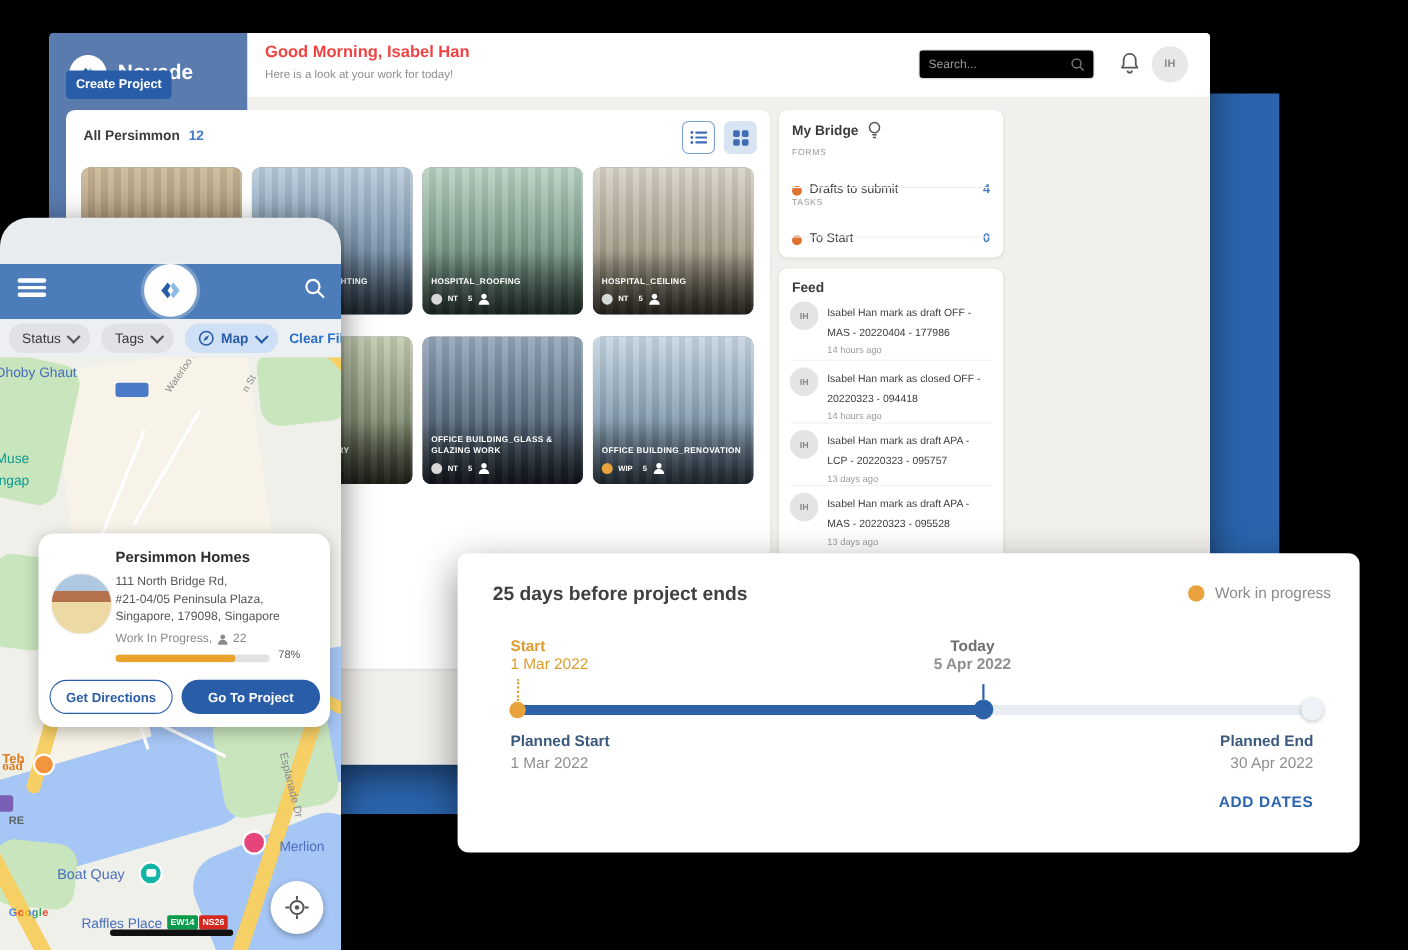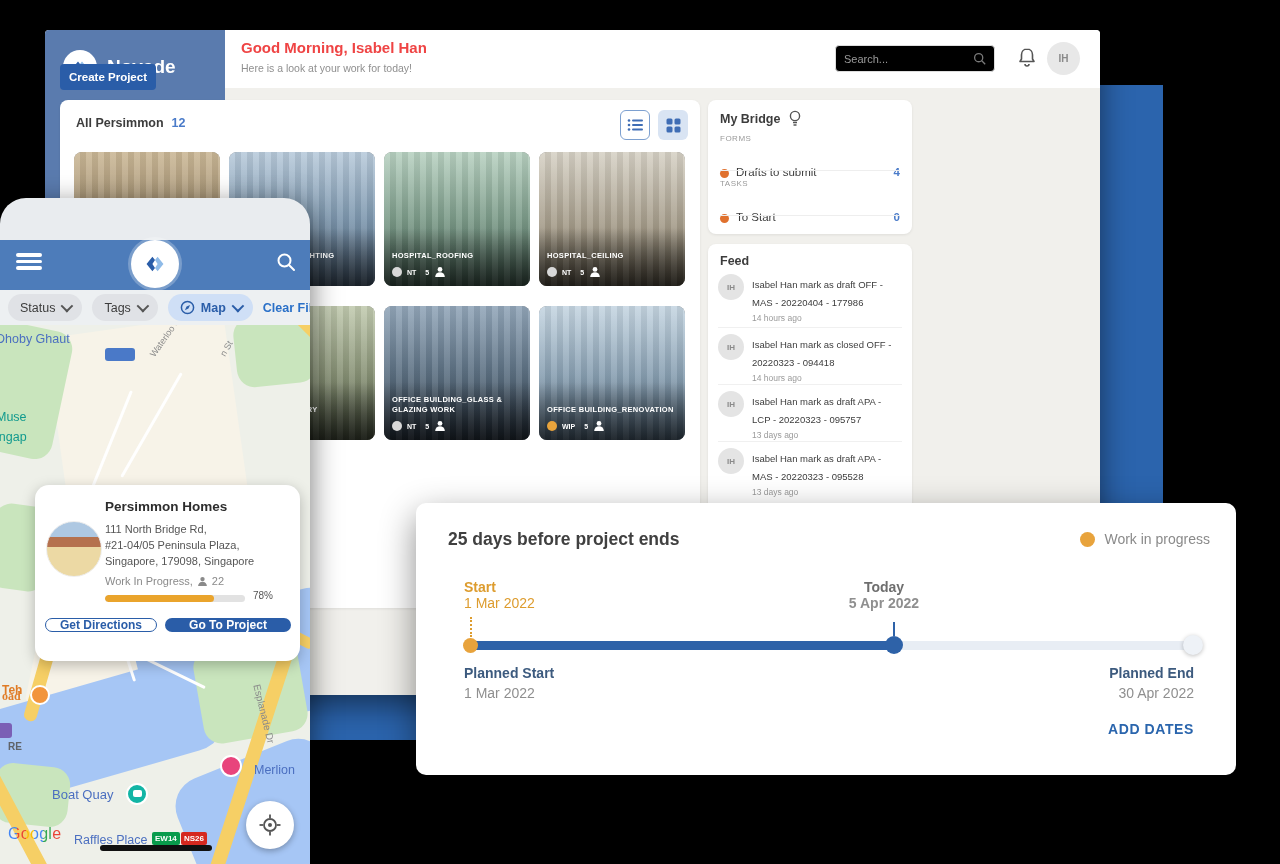--- a/index.html
+++ b/index.html
@@ -128,36 +128,36 @@
   .maplabel.dark{color:#5f6368;font-weight:bold;font-size:10px;}
   .poi{border-radius:50%;border:2px solid #fff;box-sizing:border-box;}
   .pinpoi{position:absolute;}
   .pinpoi::after{content:"";position:absolute;left:50%;bottom:-6px;transform:translateX(-50%);
      width:0;height:0;border-left:5px solid transparent;border-right:5px solid transparent;}
   .mrt{height:13px;border-radius:2px;color:#fff;font-size:8px;font-weight:bold;display:flex;
        align-items:center;justify-content:center;padding:0 3px;}
   #home-bar{background:#101010;border-radius:3px;}
   #map-fab{width:48px;height:48px;border-radius:50%;background:#fff;box-shadow:0 2px 6px rgba(0,0,0,.3);
            display:flex;align-items:center;justify-content:center;}
-  .g-logo{font-size:16px;font-weight:normal;letter-spacing:.3px;
+  .g-logo{font-size:10px;font-weight:bold;letter-spacing:.3px;
      background:linear-gradient(90deg,#4285F4 0 17%,#EA4335 17% 34%,#FBBC05 34% 49%,#4285F4 49% 66%,#34A853 66% 83%,#EA4335 83% 100%);
      -webkit-background-clip:text;background-clip:text;color:transparent;}
 
   
   #poi-card{left:35px;top:160px;width:265px;height:176px;background:#fff;border-radius:14px;
             box-shadow:0 4px 14px rgba(0,0,0,.25);}
   #poi-title{left:70px;top:14px;font-size:13.5px;font-weight:bold;color:#2d2d2d;}
   #poi-photo{left:11px;top:36px;width:54px;height:54px;border-radius:50%;border:1px solid #eee;
      background:linear-gradient(180deg,#aec8e2 0 28%,#b5714e 28% 46%,#ecd9a4 46% 100%);}
   .poi-addr{left:70px;font-size:11px;color:#555;}
   #poi-status{left:70px;top:90px;display:flex;align-items:center;gap:4px;font-size:11px;color:#8a8a8a;}
   #poi-progress{left:70px;top:110px;width:140px;height:7px;border-radius:4px;background:#e2e2e2;overflow:hidden;}
   #poi-progress i{display:block;height:100%;background:#eaa42c;border-radius:4px;}
   #poi-pct{left:218px;top:105px;font-size:10px;color:#555;}
-  .pill{height:14px;border-radius:17px;font-size:12px;font-weight:bold;display:flex;align-items:center;
+  .pill{height:31px;border-radius:17px;font-size:12px;font-weight:bold;display:flex;align-items:center;
         justify-content:center;box-sizing:border-box;font-family:"Liberation Sans",sans-serif;}
   #btn-directions{left:10px;top:133px;width:112px;border:1.5px solid #2a5da8;color:#2a5da8;background:#fff;}
   #btn-goto{left:130px;top:133px;width:126px;background:#2a5da8;color:#fff;}
 
   
   #timeline{left:400px;top:503px;width:820px;height:272px;background:#fff;border-radius:10px;
             box-shadow:0 12px 35px rgba(0,0,0,.45);margin-left:16px;}
   #tl-title{left:32px;top:26px;font-size:17.5px;font-weight:bold;color:#404040;}
   #tl-legend{right:26px;top:28px;display:flex;align-items:center;gap:9px;}
   #tl-legend .ldot{width:15px;height:15px;border-radius:50%;background:#e8a33c;}

